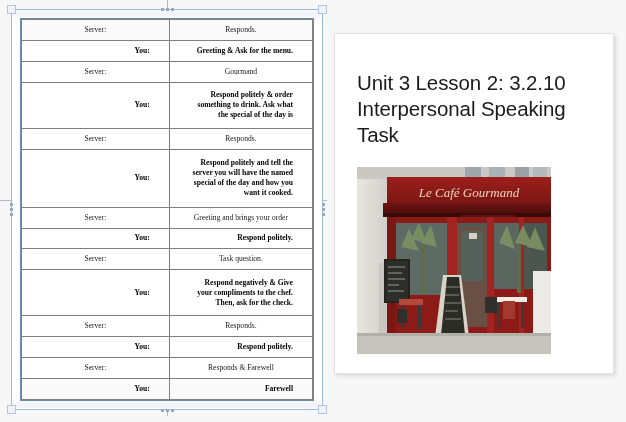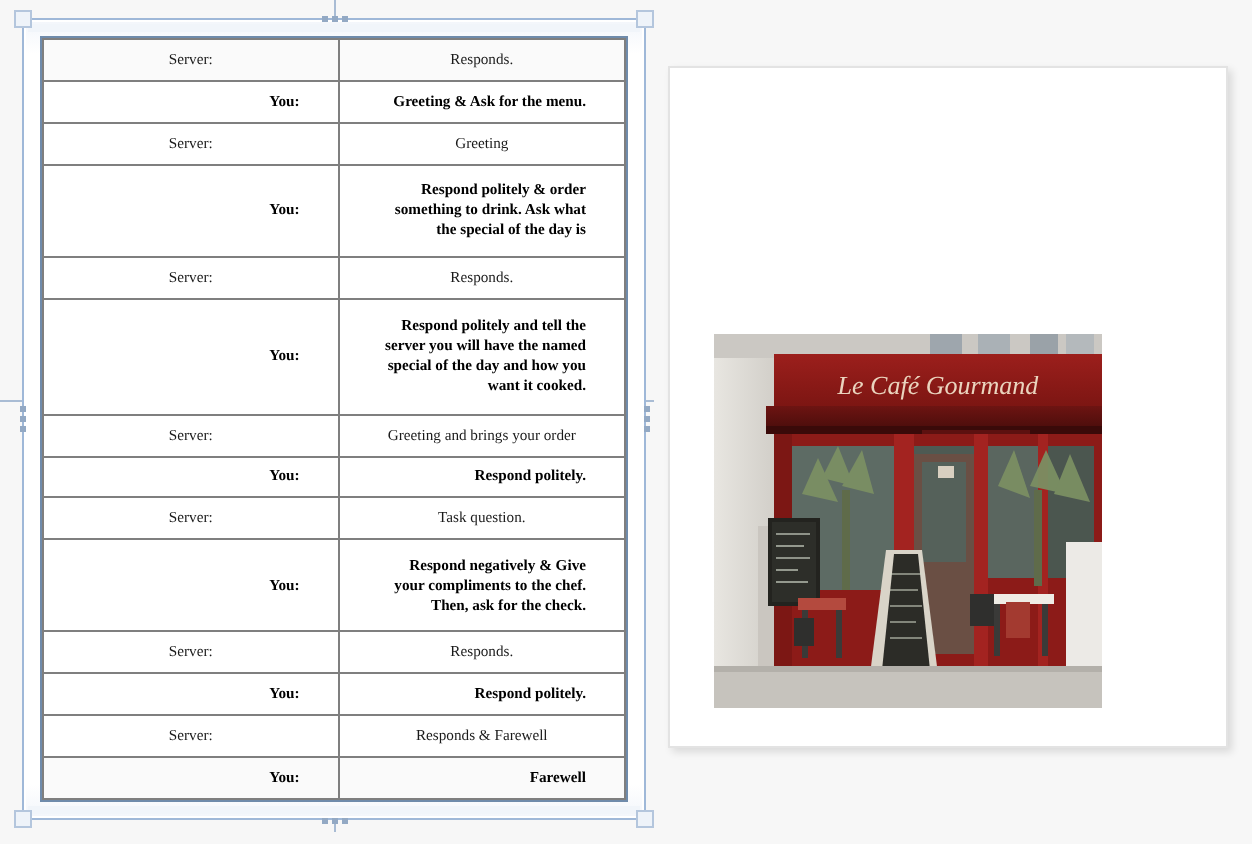--- a/index.html
+++ b/index.html
@@ -164,20 +164,21 @@
     background: #f1f5fa;
     pointer-events: none;
   }
 </style>
 </head>
 <body>
 
 <div id="canvas">
 
   <div class="slide-panel">
+    <div class="slide-title">Unit 3 Lesson 2: 3.2.10 Interpersonal Speaking Task</div>
 
     <div class="slide-photo">
       <svg width="194" height="187" viewBox="0 0 194 187">
         <defs>
           <linearGradient id="sky" x1="0" y1="0" x2="0" y2="1">
             <stop offset="0%" stop-color="#d8d6d2"></stop>
             <stop offset="100%" stop-color="#c9c6c1"></stop>
           </linearGradient>
           <linearGradient id="wallg" x1="0" y1="0" x2="1" y2="0">
             <stop offset="0%" stop-color="#e8e6e1"></stop>
@@ -291,21 +292,21 @@
           <tr class="row-server row-shade">
             <td class="col-a">Server:</td>
             <td class="col-b">Responds.</td>
           </tr>
           <tr class="row-you">
             <td class="col-a">You:</td>
             <td class="col-b">Greeting &amp; Ask for the menu.</td>
           </tr>
           <tr class="row-server">
             <td class="col-a">Server:</td>
-            <td class="col-b">Greeting</td>
+            <td class="col-b">Gourmand</td>
           </tr>
           <tr class="row-you">
             <td class="col-a">You:</td>
             <td class="col-b">Respond politely &amp; order something to drink. Ask what the special of the day is</td>
           </tr>
           <tr class="row-server">
             <td class="col-a">Server:</td>
             <td class="col-b">Responds.</td>
           </tr>
           <tr class="row-you">

